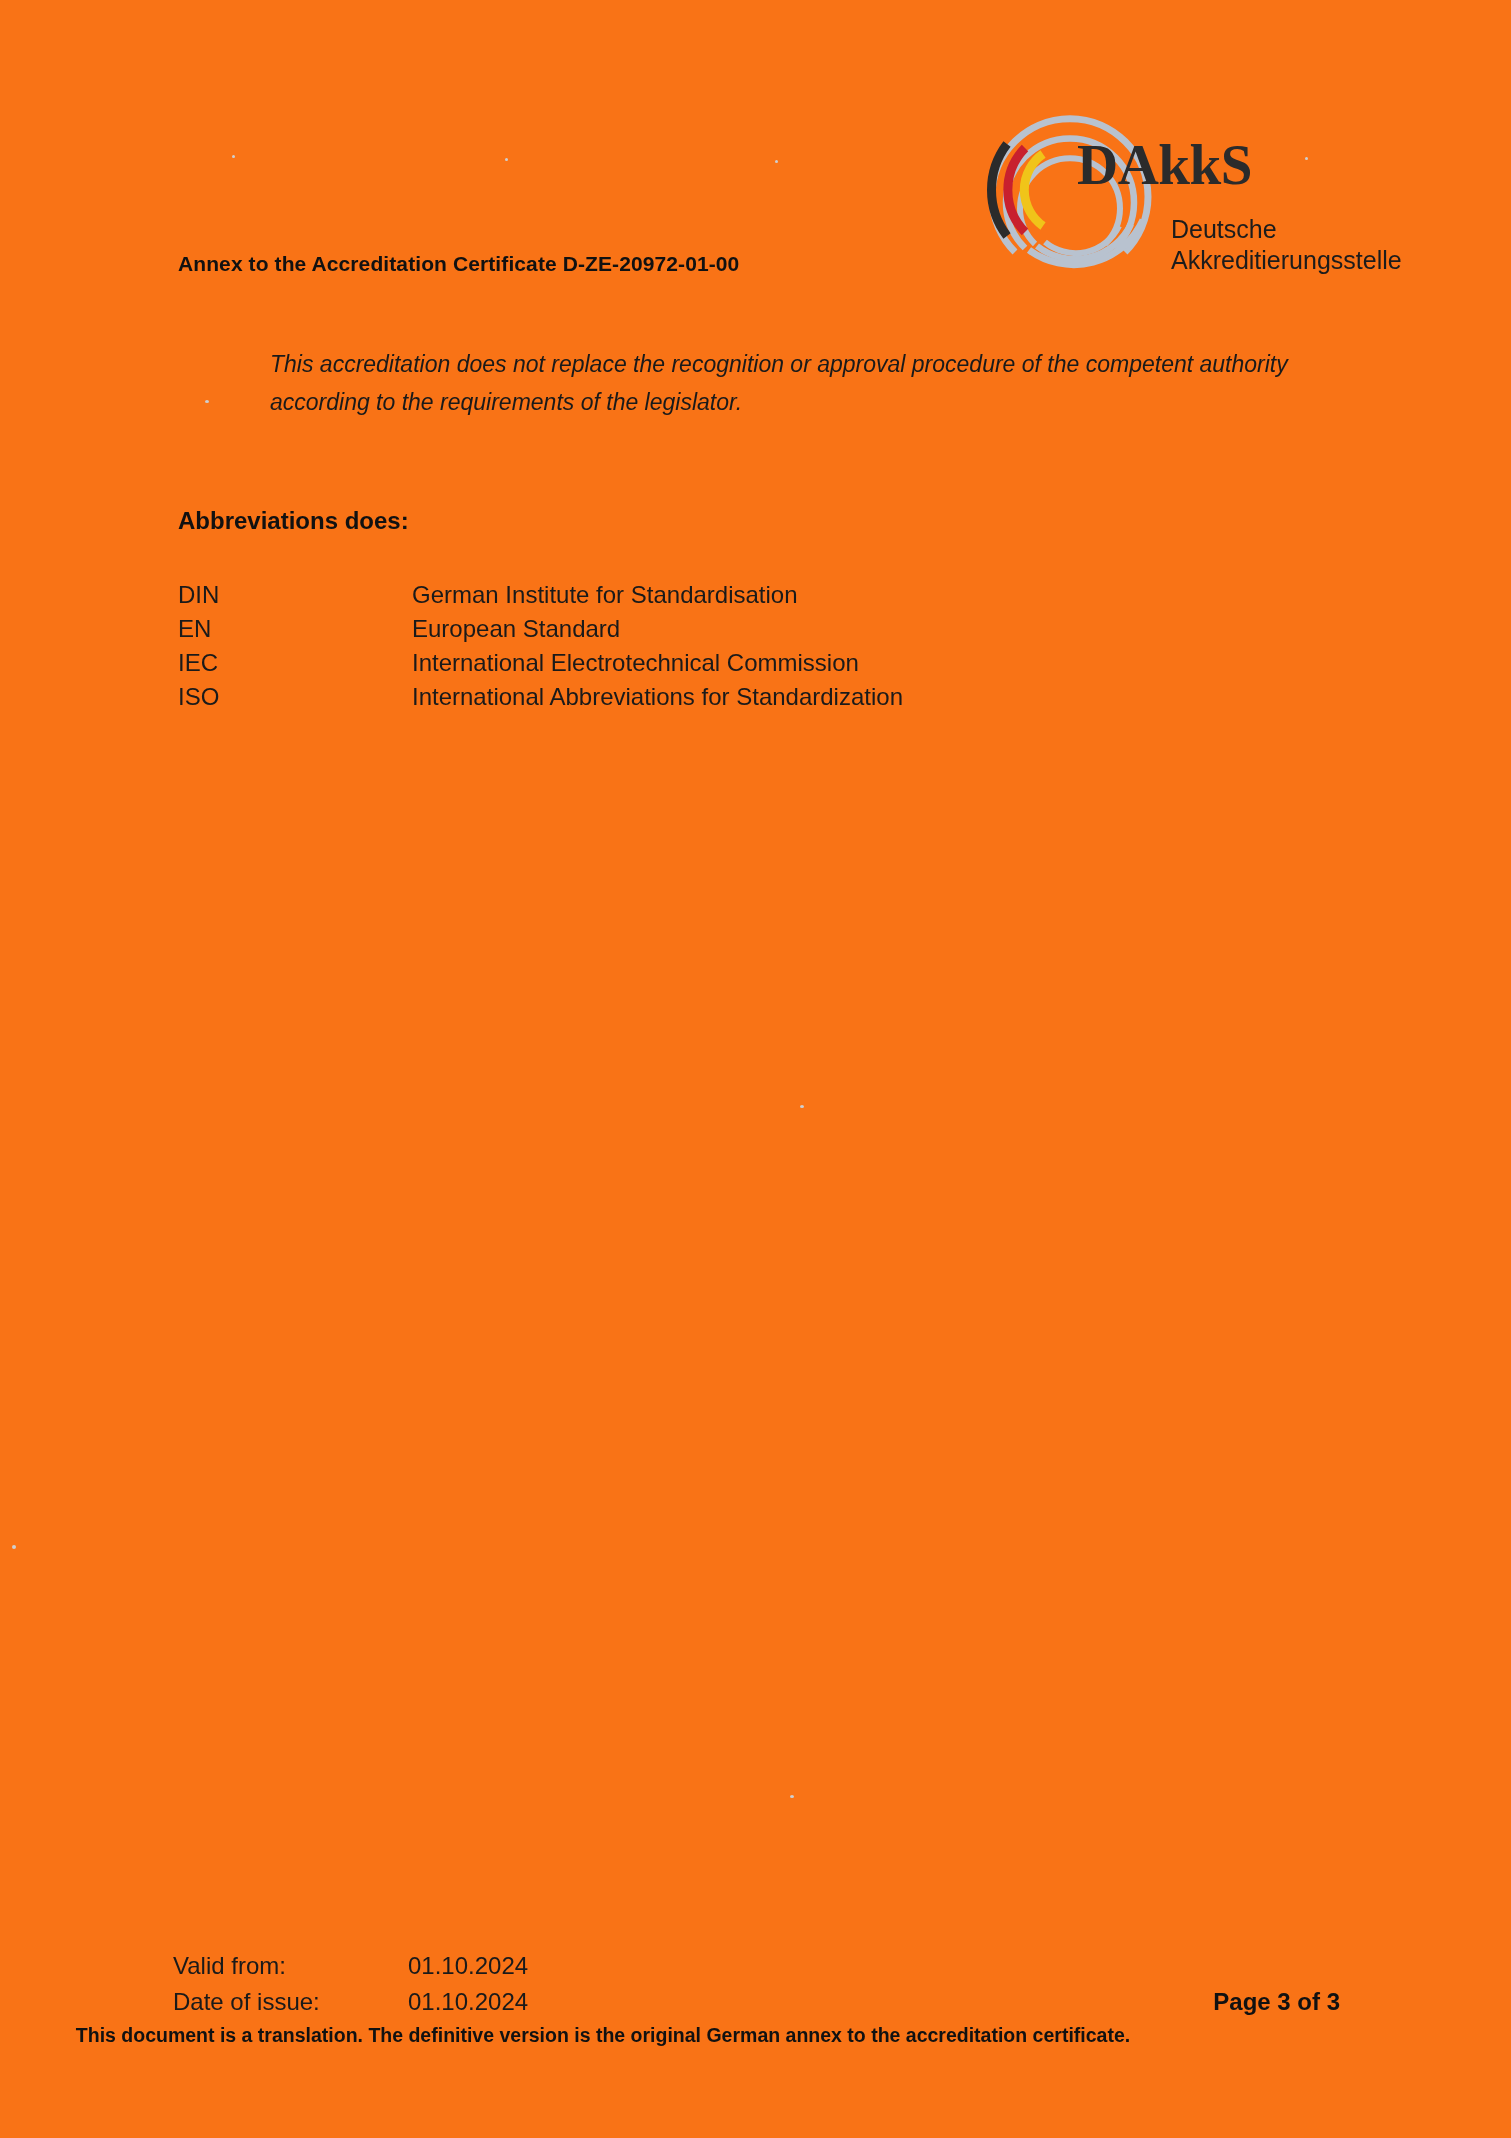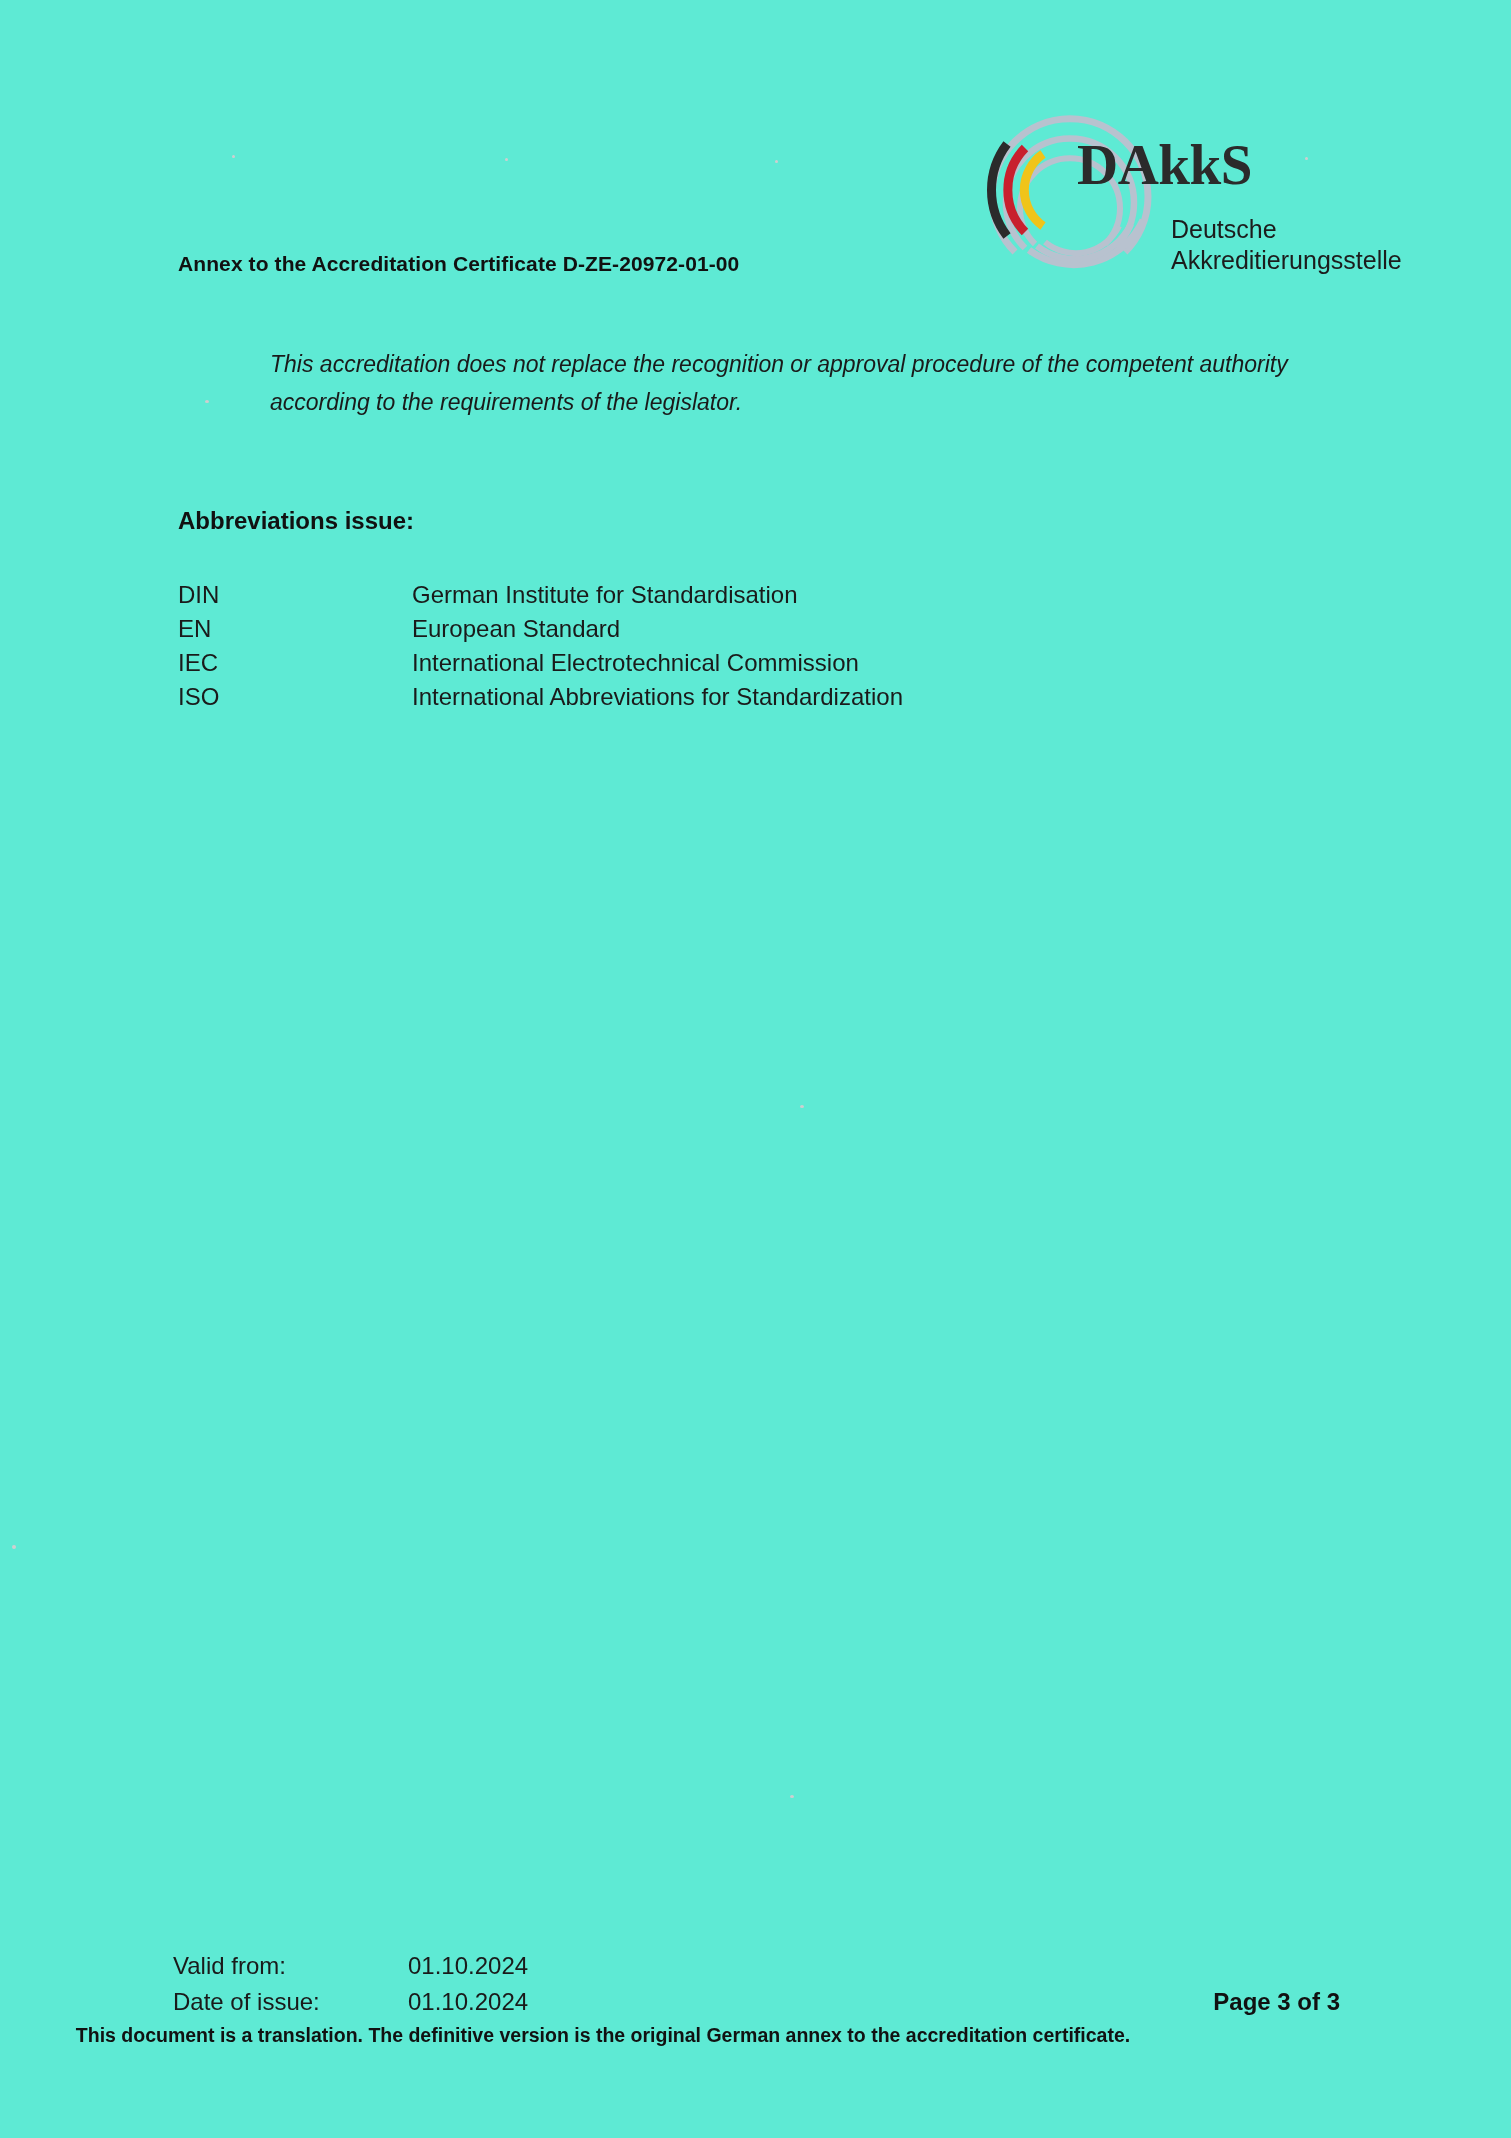--- a/index.html
+++ b/index.html
@@ -8,21 +8,21 @@
     background: #ffffff;
   }
   body {
     font-family: "Liberation Sans", sans-serif;
     color: #1a1a1a;
   }
   .page {
     position: relative;
     width: 1511px;
     height: 2138px;
-    background: #5eead4;
+    background: #f97316;
     overflow: hidden;
     text-decoration: underline;
   }
 
   
   .logo-block {
     position: absolute;
     left: 985px;
     top: 100px;
     width: 400px;
@@ -210,21 +210,21 @@
     </div>
   </div>
 
   <div class="doc-title">Annex to the Accreditation Certificate D-ZE-20972-01-00</div>
 
   <div class="note">
     <span>This accreditation does not replace the recognition or approval procedure of the competent authority</span>
     <span class="lastline">according to the requirements of the legislator.</span>
   </div>
 
-  <div class="abbrev-heading">Abbreviations issue:</div>
+  <div class="abbrev-heading">Abbreviations does:</div>
 
   <table class="abbrev-table">
     <tbody>
       <tr>
         <td class="abbr">DIN</td>
         <td class="meaning">German Institute for Standardisation</td>
       </tr>
       <tr>
         <td class="abbr">EN</td>
         <td class="meaning">European Standard</td>

